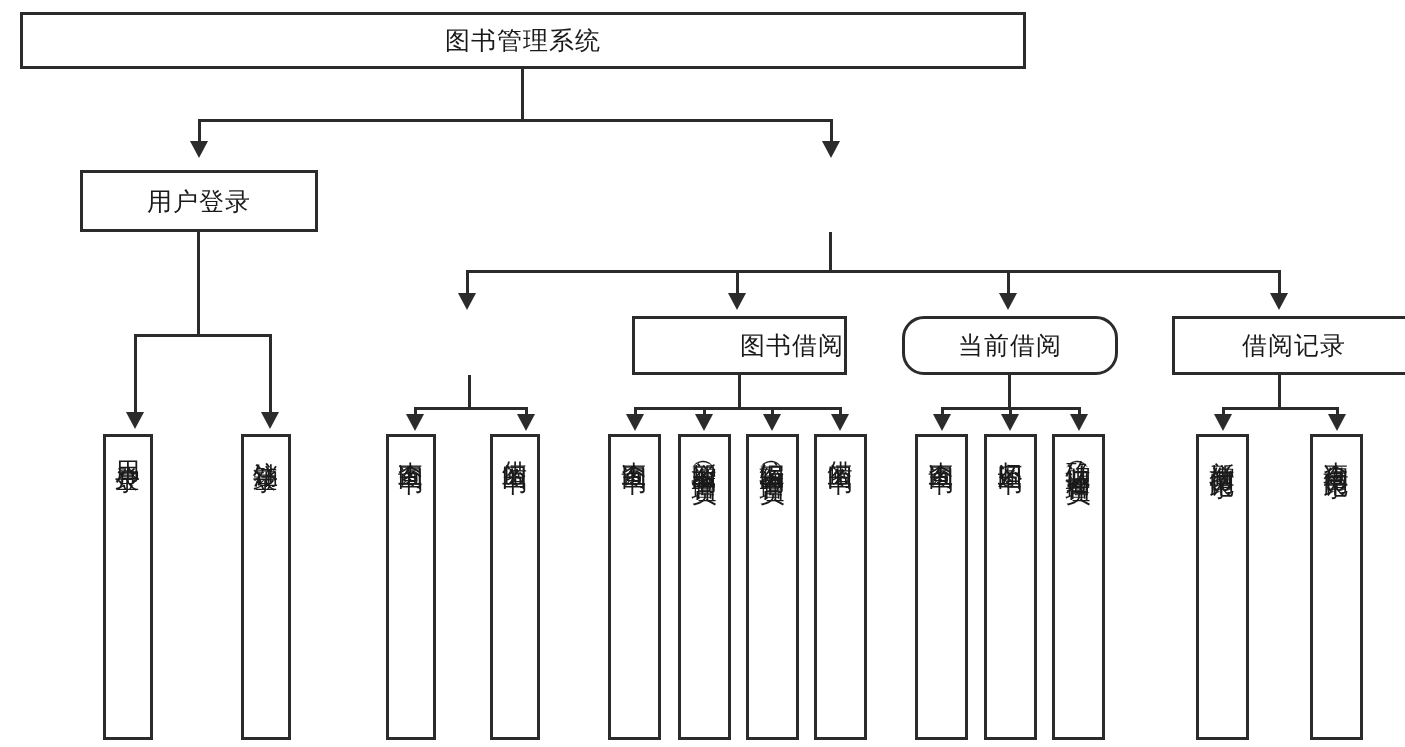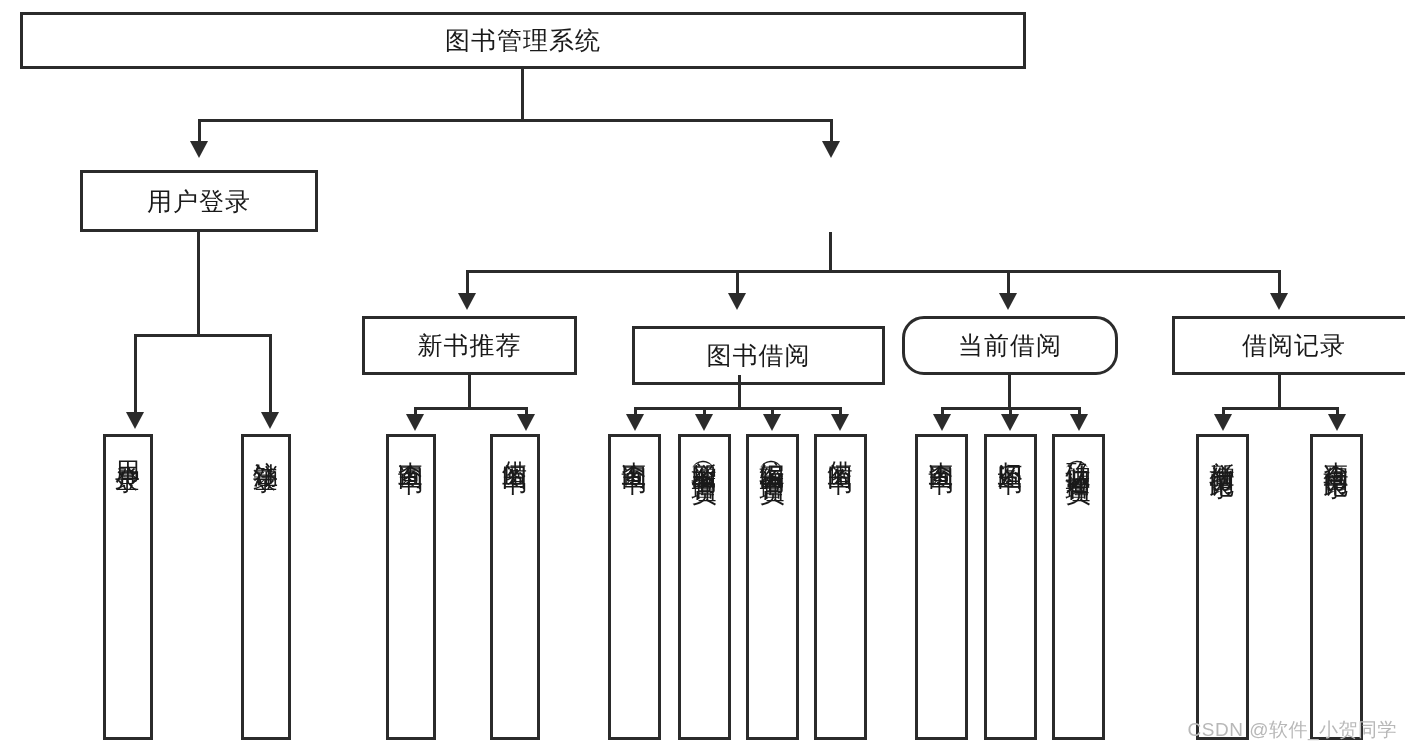--- a/index.html
+++ b/index.html
@@ -115,24 +115,21 @@
   <div class="hline" style="left:466px; top:270px; width:815px; height:3px;"></div>
   <div class="vline" style="left:466px; top:270px; width:3px; height:25px;"></div>
   <div class="arrow" style="left:458px; top:293px;"></div>
   <div class="vline" style="left:736px; top:270px; width:3px; height:25px;"></div>
   <div class="arrow" style="left:728px; top:293px;"></div>
   <div class="vline" style="left:1007px; top:270px; width:3px; height:25px;"></div>
   <div class="arrow" style="left:999px; top:293px;"></div>
   <div class="vline" style="left:1278px; top:270px; width:3px; height:25px;"></div>
   <div class="arrow" style="left:1270px; top:293px;"></div>
 
-  <div class="node" style="left:362px; top:316px; width:215px; height:59px;">
-    <span class="label">新书推荐</span>
-  </div>
-  <div class="node" style="left:632px; top:326px; width:253px; height:59px;">
+  <div class="node" style="left:632px; top:316px; width:215px; height:59px;justify-content:flex-end;">
     <span class="label">图书借阅</span>
   </div>
   <div class="node" style="left:902px; top:316px; width:216px; height:59px;border-radius:22px;">
     <span class="label">当前借阅</span>
   </div>
   <div class="node" style="left:1172px; top:316px; width:244px; height:59px;">
     <span class="label">借阅记录</span>
   </div>
 
   <div class="vline" style="left:468px; top:375px; width:3px; height:34px;"></div>
@@ -206,15 +203,14 @@
     <span class="label">确认归还（管理员）</span>
   </div>
 
   <div class="node vertical" style="left:1196px; top:434px; width:53px; height:306px;">
     <span class="label">新增借阅记录</span>
   </div>
   <div class="node vertical" style="left:1310px; top:434px; width:53px; height:306px;">
     <span class="label">查询借阅记录</span>
   </div>
 
-  <div id="watermark">CSDN @软件_小贺同学</div>
 
 </div>
 
 </body></html>

